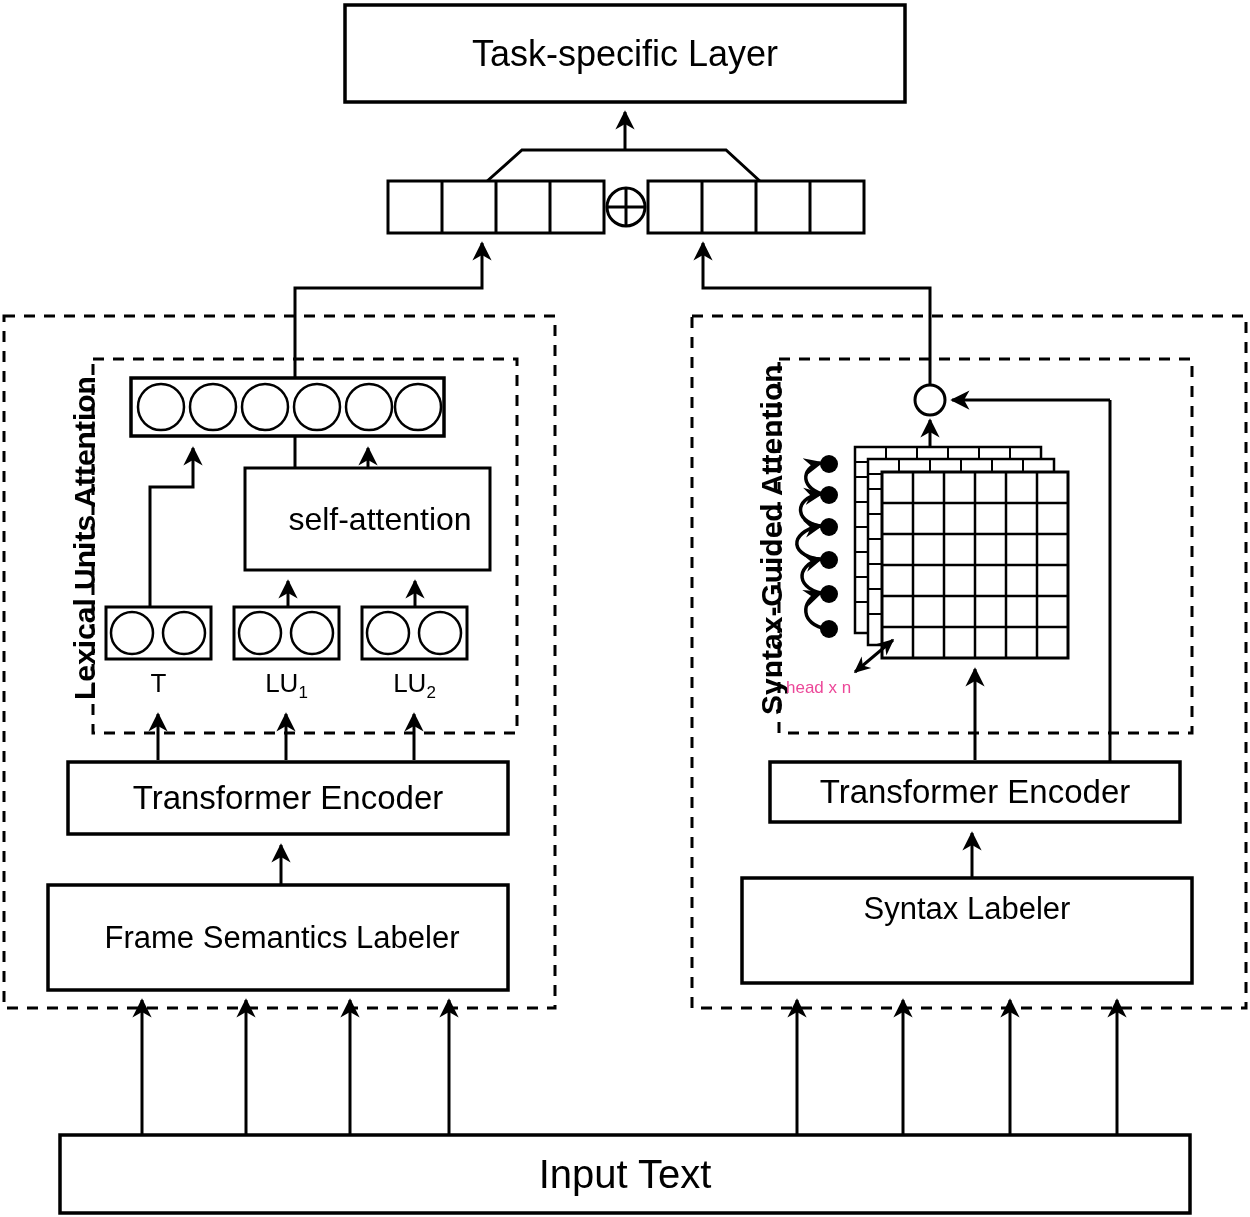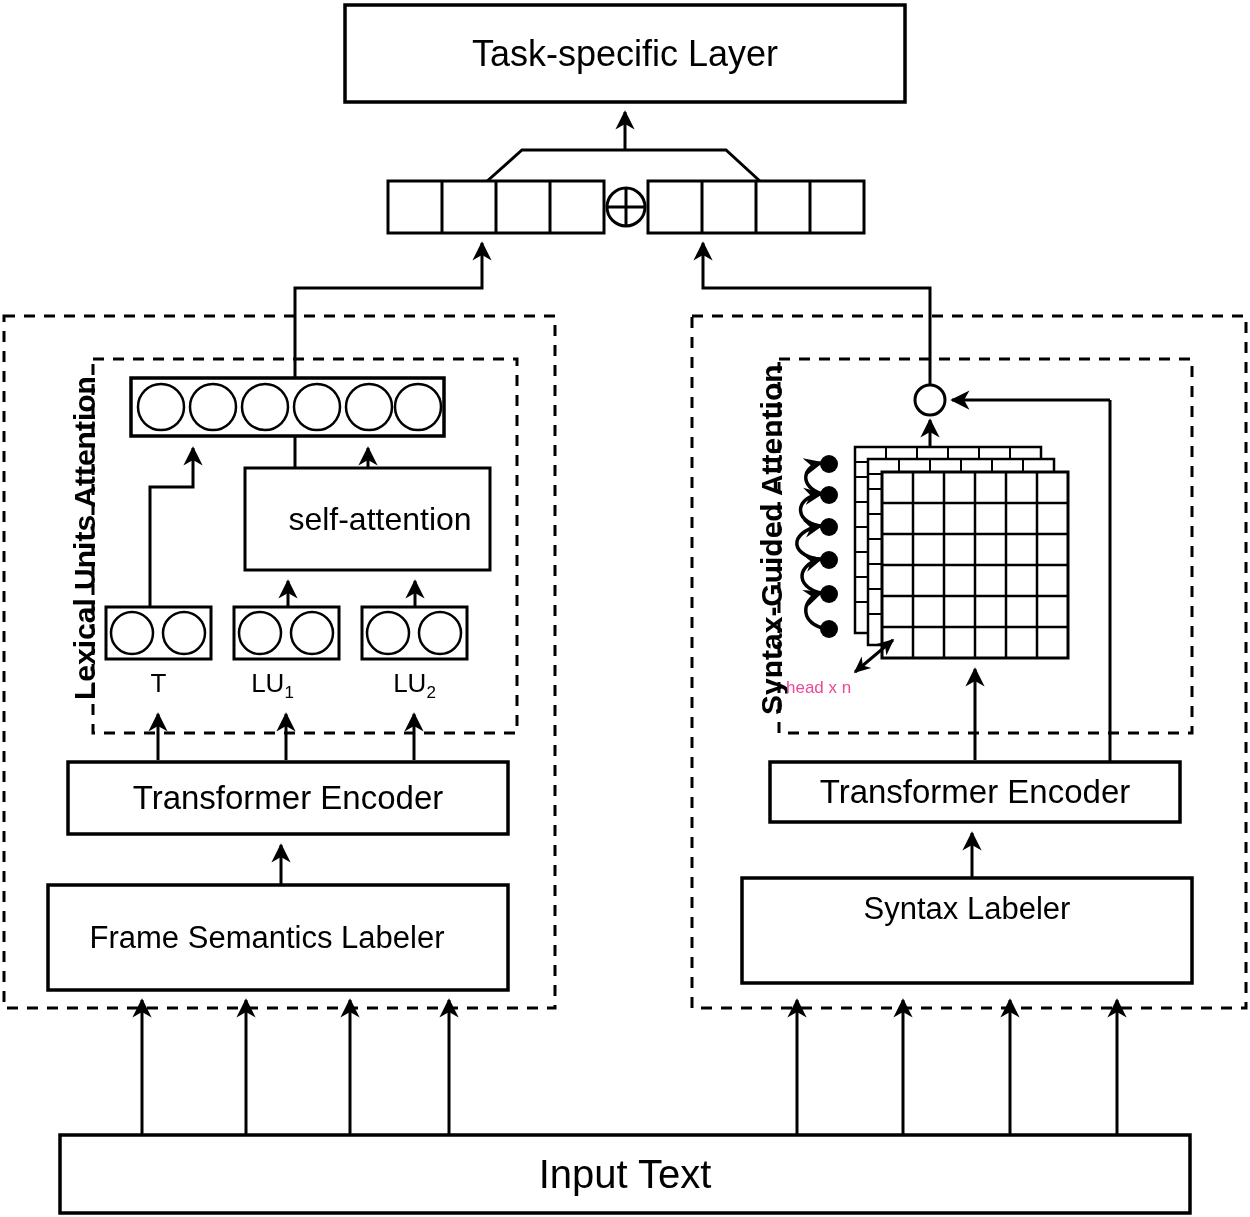--- a/index.html
+++ b/index.html
@@ -201,33 +201,33 @@
 
     </g>
   </svg>
 
   <div class="box-label" style="left:345px; top:5px; width:560px; height:97px; font-size:36px;">Task-specific Layer</div>
 
   <div class="box-label" style="left:245px; top:468px; width:270px; height:102px; font-size:32px;">self-attention</div>
 
   <div class="box-label" style="left:68px; top:762px; width:440px; height:72px; font-size:33px;">Transformer Encoder</div>
 
-  <div class="box-label" style="left:37px; top:885px; width:460px; height:105px; font-size:31px;">Frame Semantics Labeler</div>
+  <div class="box-label" style="left:46px; top:885px; width:460px; height:105px; font-size:31px;padding-left:6px;">Frame Semantics Labeler</div>
 
   <div class="box-label" style="left:770px; top:762px; width:410px; height:60px; font-size:33px;">Transformer Encoder</div>
 
   <div class="box-label" style="left:742px; top:856px; width:450px; height:105px; font-size:31px;">Syntax Labeler</div>
 
   <div class="box-label" style="left:60px; top:1135px; width:1130px; height:78px; font-size:40px;">Input Text</div>
 
   <div class="vlabel" style="left:68px; top:700px; font-size:30px; transform: rotate(-90deg);">Lexical Units Attention</div>
 
   <div class="vlabel" style="left:755px; top:715px; font-size:30px; transform: rotate(-90deg);">Syntax-Guided Attention</div>
 
   <div class="small-label" style="left:786px; top:678px; font-size:17px;">head x n</div>
 
   <div class="unit-label" style="left:106px; top:668px; width:105px;"><span>T</span></div>
 
-  <div class="unit-label" style="left:220px; top:668px; width:105px;"><span>LU</span><sub>1</sub></div>
+  <div class="unit-label" style="left:234px; top:668px; width:105px;"><span>LU</span><sub>1</sub></div>
 
   <div class="unit-label" style="left:362px; top:668px; width:105px;"><span>LU</span><sub>2</sub></div>
 
 </div>
 
 </body></html>

